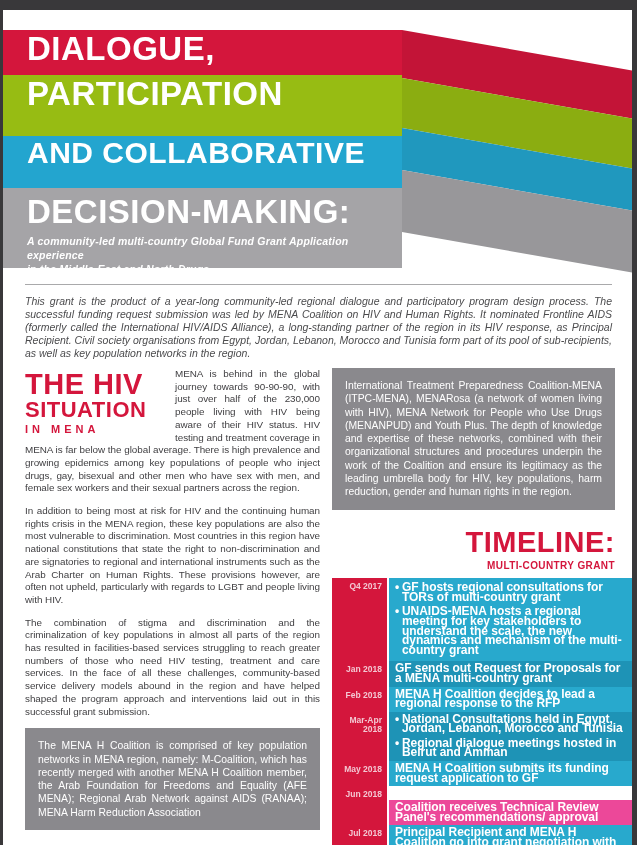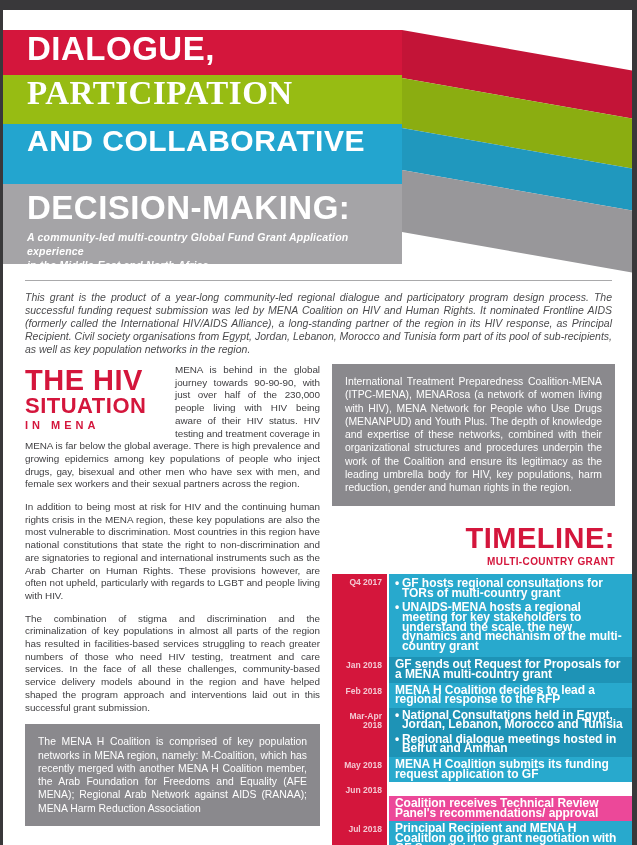--- a/index.html
+++ b/index.html
@@ -9,22 +9,22 @@
     font-family:"Liberation Sans", sans-serif;
   }
   .page{
     position:absolute;left:3px;top:10px;width:629px;height:835px;
     background:#ffffff;overflow:hidden;
   }
   
   .bands{position:relative;margin-top:20px;width:399px;z-index:2;}
   .band{color:#fff;font-weight:bold;display:flex;align-items:flex-start;padding-left:24px;box-sizing:border-box;}
   .band-red{height:45px;font-size:33px;letter-spacing:.5px;}
-  .band-green{height:49px;font-size:33px;letter-spacing:.5px;font-family:Liberation Serif, serif;}
-  .band-cyan{height:60px;font-size:30px;letter-spacing:.5px;}
+  .band-green{height:61px;font-size:33px;letter-spacing:.5px;}
+  .band-cyan{height:52px;font-size:30px;letter-spacing:.5px;}
   .band-gray{height:80px;display:block;padding-top:7px;}
   .band-gray .deciding{font-size:33px;line-height:34px;letter-spacing:.5px;}
   .hdr-sub{font-style:italic;font-size:10.5px;line-height:14px;margin-top:5px;font-weight:bold;letter-spacing:.2px;}
   .ribbon{
     position:absolute;left:399px;top:20px;width:230px;z-index:1;
     transform:skewY(10deg);transform-origin:0 0;filter:brightness(.92);
   }
   .ribbon div{width:100%;}
   .r1{height:48px}.r2{height:50px}.r3{height:42px}.r4{height:62px}
   
@@ -90,21 +90,21 @@
     <div class="band band-green" style="background: rgb(151, 188, 19);">
       <span>PARTICIPATION</span>
     </div>
     <div class="band band-cyan" style="background: rgb(35, 165, 207);">
       <span>AND COLLABORATIVE</span>
     </div>
     <div class="band band-gray" style="background: rgb(165, 164, 167);">
       <div class="deciding">DECISION-MAKING:</div>
       <div class="hdr-sub">
         <div>A community-led multi-country Global Fund Grant Application experience</div>
-        <div>in the Middle-East and North Africa</div>
+        <div>in the Middle-East and North Drugs</div>
       </div>
     </div>
   </div>
 
   <div class="rule"></div>
 
   <p class="intro">This grant is the product of a year-long community-led regional dialogue and participatory program design process. The successful funding request submission was led by MENA Coalition on HIV and Human Rights. It nominated Frontline AIDS (formerly called the International HIV/AIDS Alliance), a long-standing partner of the region in its HIV response, as Principal Recipient. Civil society organisations from Egypt, Jordan, Lebanon, Morocco and Tunisia form part of its pool of sub-recipients, as well as key population networks in the region.</p>
 
   <div class="columns">
 

